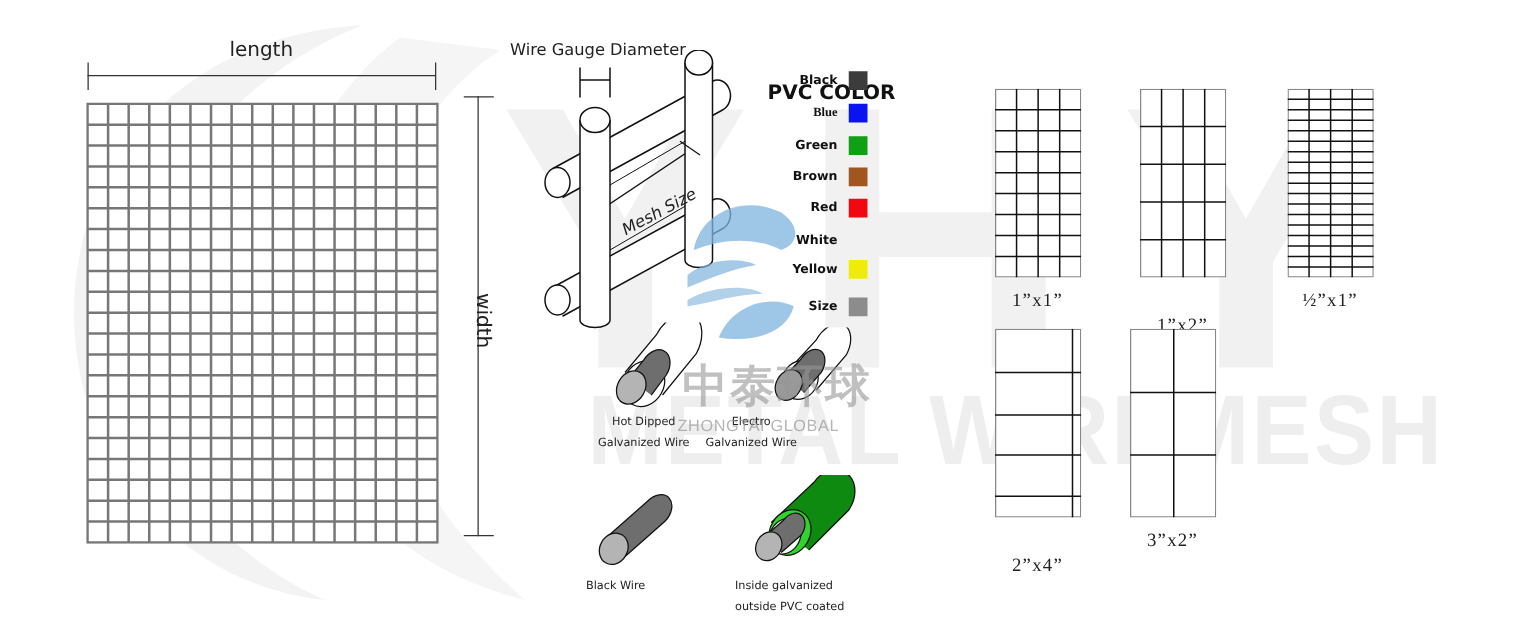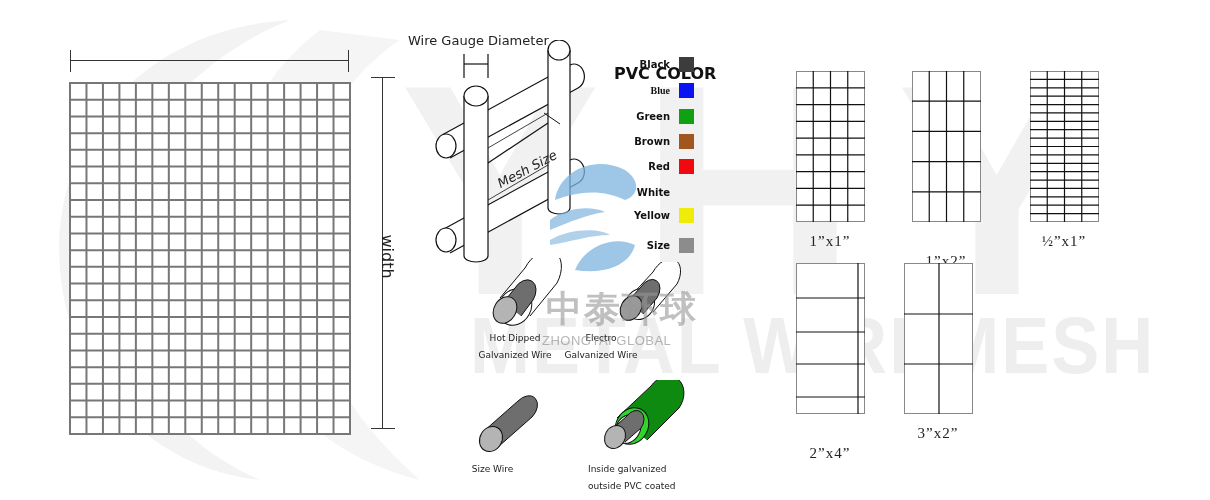--- a/index.html
+++ b/index.html
@@ -64,20 +64,21 @@
 <body>
 
 <svg class="swoosh" viewBox="0 0 400 480">
   <path d="M 250 10 C 90 20 10 140 20 260 C 30 380 120 460 220 470 C 130 430 70 350 70 250 C 70 140 150 50 250 10 Z" fill="#f3f3f3"></path>
   <path d="M 280 20 C 200 80 170 180 200 300 C 230 400 300 450 380 470 C 300 400 260 320 260 230 C 260 140 300 70 360 30 Z" fill="#f5f5f5"></path>
 </svg>
 <div class="wm-yhy">YHY</div>
 <div class="wm-metal">METAL WIREMESH</div>
 
 <div class="content" style="left:68px; top:30px; width:282px; height:45px;">
+  <div class="dim-label" style="position:absolute; left:0; width:282px; top:0; text-align:center;">length</div>
   <div style="position:absolute; left:2px; top:30px; width:278px; height:1px; background:#333;"></div>
   <div style="position:absolute; left:2px; top:20px; width:1px; height:22px; background:#333;"></div>
   <div style="position:absolute; left:280px; top:20px; width:1px; height:22px; background:#333;"></div>
 </div>
 
 <svg class="content" id="main-grid" style="left:69px; top:82px;" width="282" height="353">
     <rect x="1" y="1" width="280" height="351" fill="#fff" stroke="#777" stroke-width="2"></rect>
     <line x1="17.470588235294116" y1="1" x2="17.470588235294116" y2="352" stroke="#777" stroke-width="2"></line>
     <line x1="33.94117647058823" y1="1" x2="33.94117647058823" y2="352" stroke="#777" stroke-width="2"></line>
     <line x1="50.411764705882355" y1="1" x2="50.411764705882355" y2="352" stroke="#777" stroke-width="2"></line>
@@ -231,21 +232,21 @@
 <svg class="content" style="left:595px; top:380px;" width="90" height="75" viewBox="0 0 90 75">
   <g stroke="#111" stroke-width="1">
     <path d="M 22 38 L 56 6 A 16 20 30 0 1 84 28 L 52 60" fill="#0e8a10"></path>
     <ellipse cx="37" cy="46" rx="16" ry="19" transform="rotate(30 37 46)" fill="#2fd42c"></ellipse>
     <ellipse cx="33" cy="49" rx="12" ry="15" transform="rotate(30 33 49)" fill="#fff"></ellipse>
     <path d="M 16 50 L 32 36 A 9 12 30 0 1 46 48 L 30 62" fill="#6e6e6e"></path>
     <ellipse cx="20" cy="57" rx="10" ry="12" transform="rotate(30 20 57)" fill="#b4b4b4"></ellipse>
   </g>
 </svg>
 <div class="content wire-caption" style="left:455px; top:461px; width:75px;">
-  <div>Size Wire</div>
+  <div>Black Wire</div>
 </div>
 <div class="content wire-caption" style="left:588px; top:461px; width:100px; text-align:left;">
   <div>Inside galvanized</div>
   <div>outside PVC coated</div>
 </div>
 
 <div id="mesh-samples">
     <svg class="mesh-box" width="69" height="151" style="left: 796px; top: 71px;">
       <rect x="0.5" y="0.5" width="68" height="150" fill="#fff" stroke="#888" stroke-width="1"></rect>
       <line x1="17.25" y1="0" x2="17.25" y2="151" stroke="#111" stroke-width="1.2"></line>

